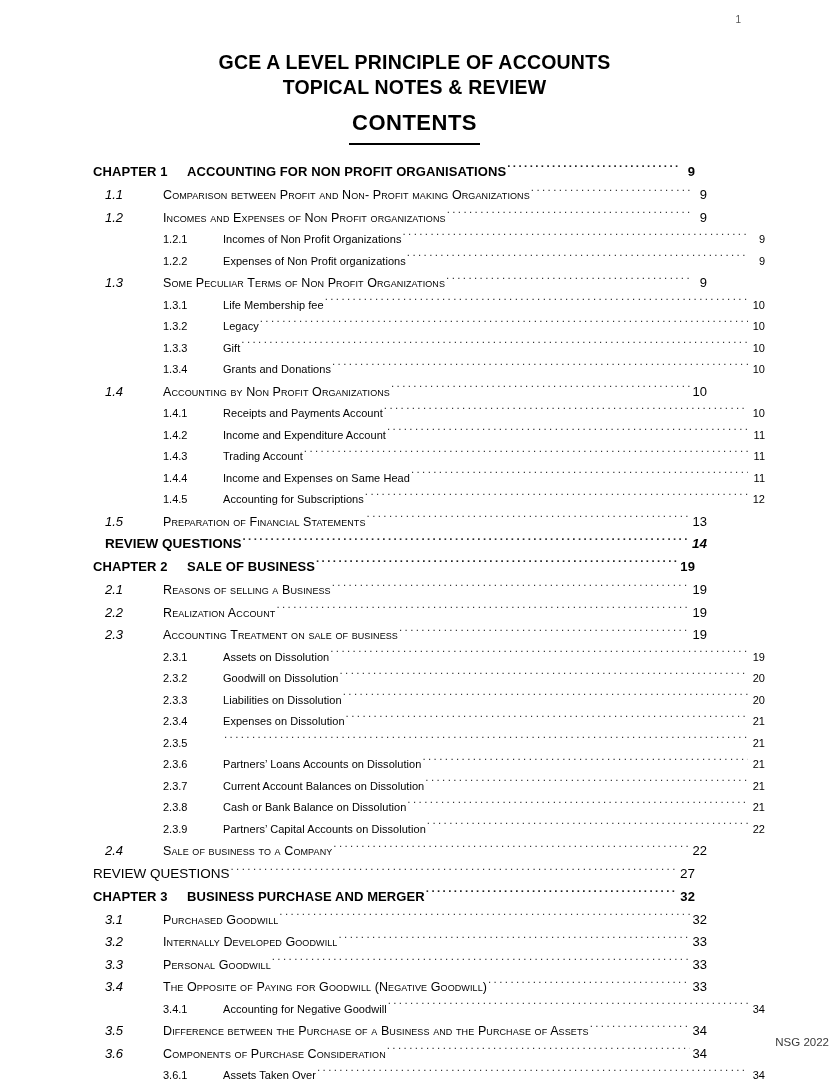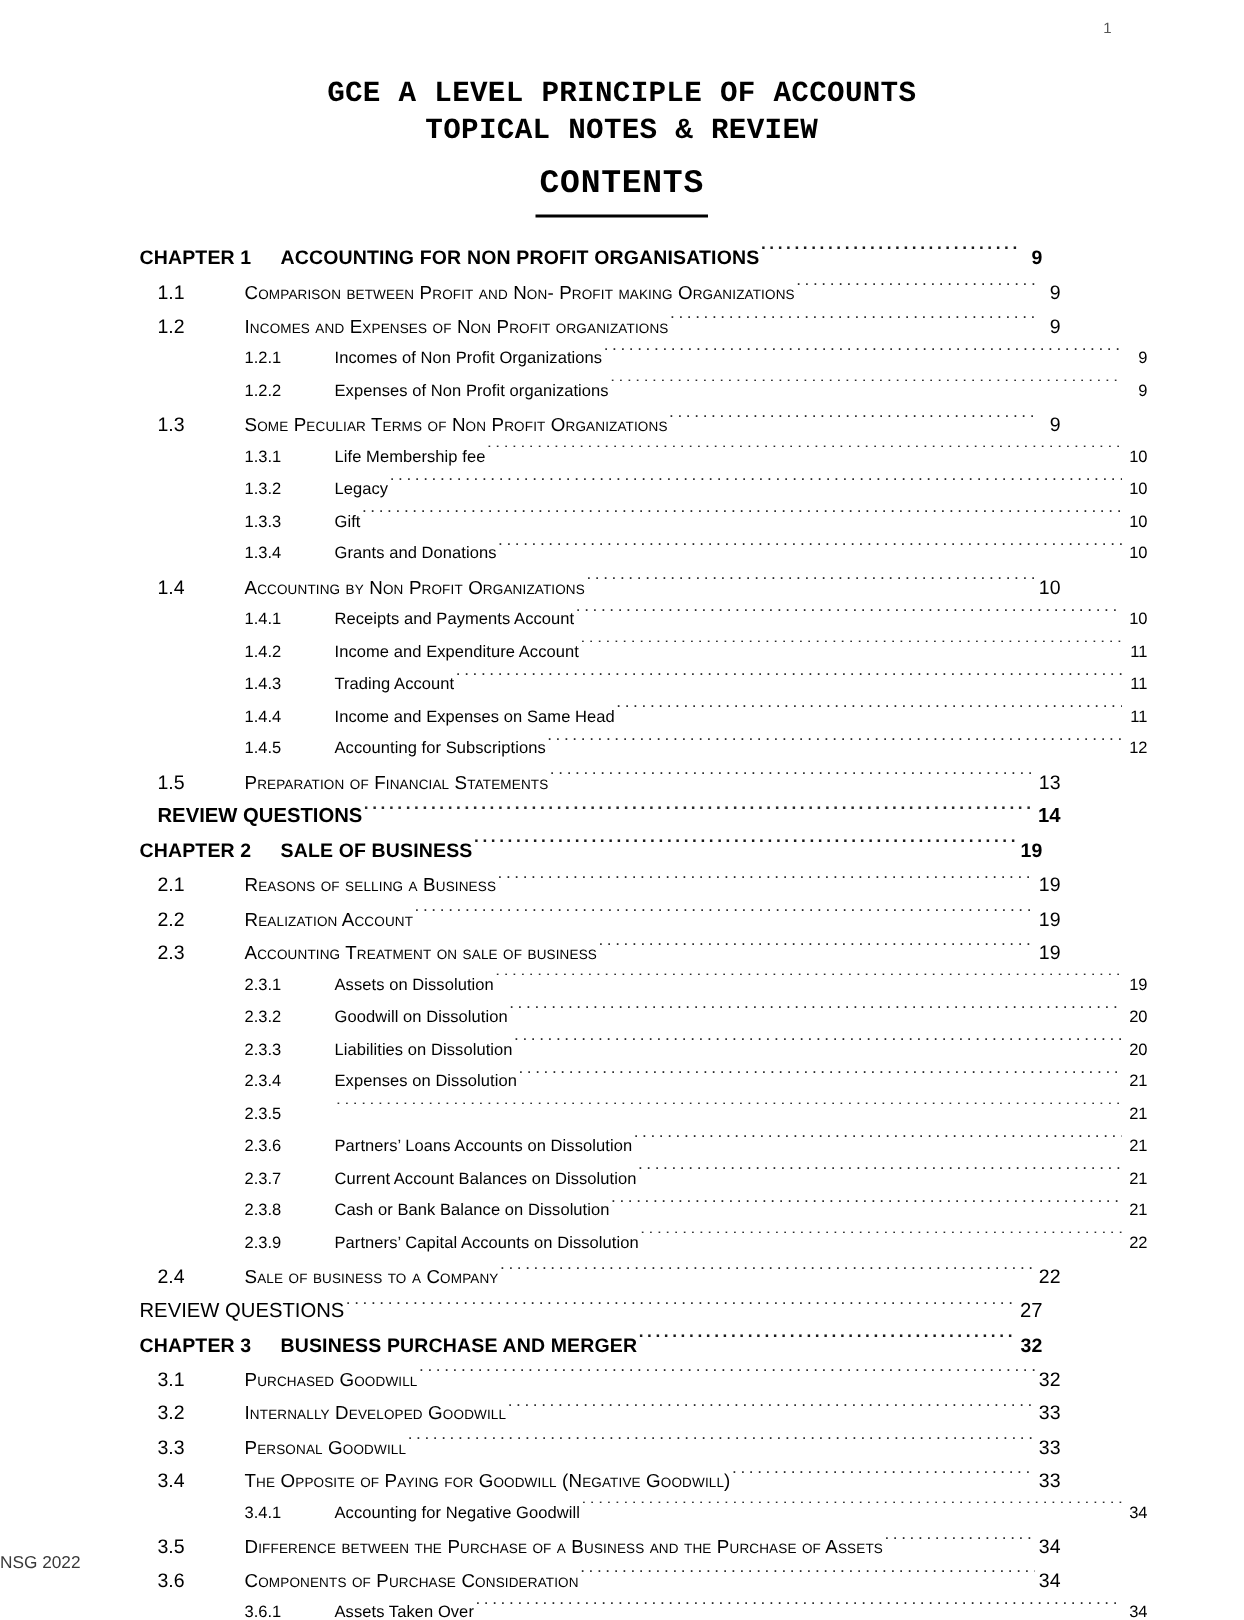--- a/index.html
+++ b/index.html
@@ -30,21 +30,20 @@
     font-family: "Liberation Sans", sans-serif;
   }
 
   
   .title-block {
     position: absolute;
     top: 50px;
     left: 0;
     width: 829px;
     text-align: center;
-    font-family: Liberation Mono, monospace;
   }
   .doc-title-1,
   .doc-title-2 {
     font-size: 19.5px;
     font-weight: bold;
     letter-spacing: 0.2px;
     line-height: 25px;
   }
   .doc-title-3 {
     font-size: 22px;
@@ -117,20 +116,21 @@
   
   .lvl-1 {
     font-size: 12.5px;
     line-height: 21.5px;
     padding-left: 12px;
   }
   .lvl-1 .num {
     width: 58px;
     font-variant: small-caps;
     font-size: 13px;
+    font-style: italic;
   }
   .lvl-1 .label {
     font-variant: small-caps;
     letter-spacing: 0.1px;
   }
   .lvl-1 .pg { font-size: 13px; }
 
   
   .lvl-2 {
     font-size: 11px;
@@ -141,36 +141,36 @@
   .lvl-2 .label { letter-spacing: 0.05px; }
 
   
   .lvl-review-bold {
     font-size: 13.5px;
     font-weight: bold;
     line-height: 22px;
     padding-left: 12px;
   }
   .lvl-review-bold .num { width: 0; }
-  .lvl-review-bold .pg  { font-weight: bold; }
+  .lvl-review-bold .pg  { font-weight: bold; font-style: italic; }
 
   .lvl-review {
     font-size: 13.5px;
     line-height: 22px;
     padding-left: 0px;
   }
   .lvl-review .num { width: 0; }
 
   
   .footer {
     position: absolute;
     bottom: 32px;
     left: 0;
     width: 829px;
-    text-align: left;
+    text-align: right;
     font-size: 11.5px;
     color: #3a3a3a;
     font-family: "Liberation Sans", sans-serif;
   }
 </style>
 </head>
 <body>
 
 <div class="page">
 

